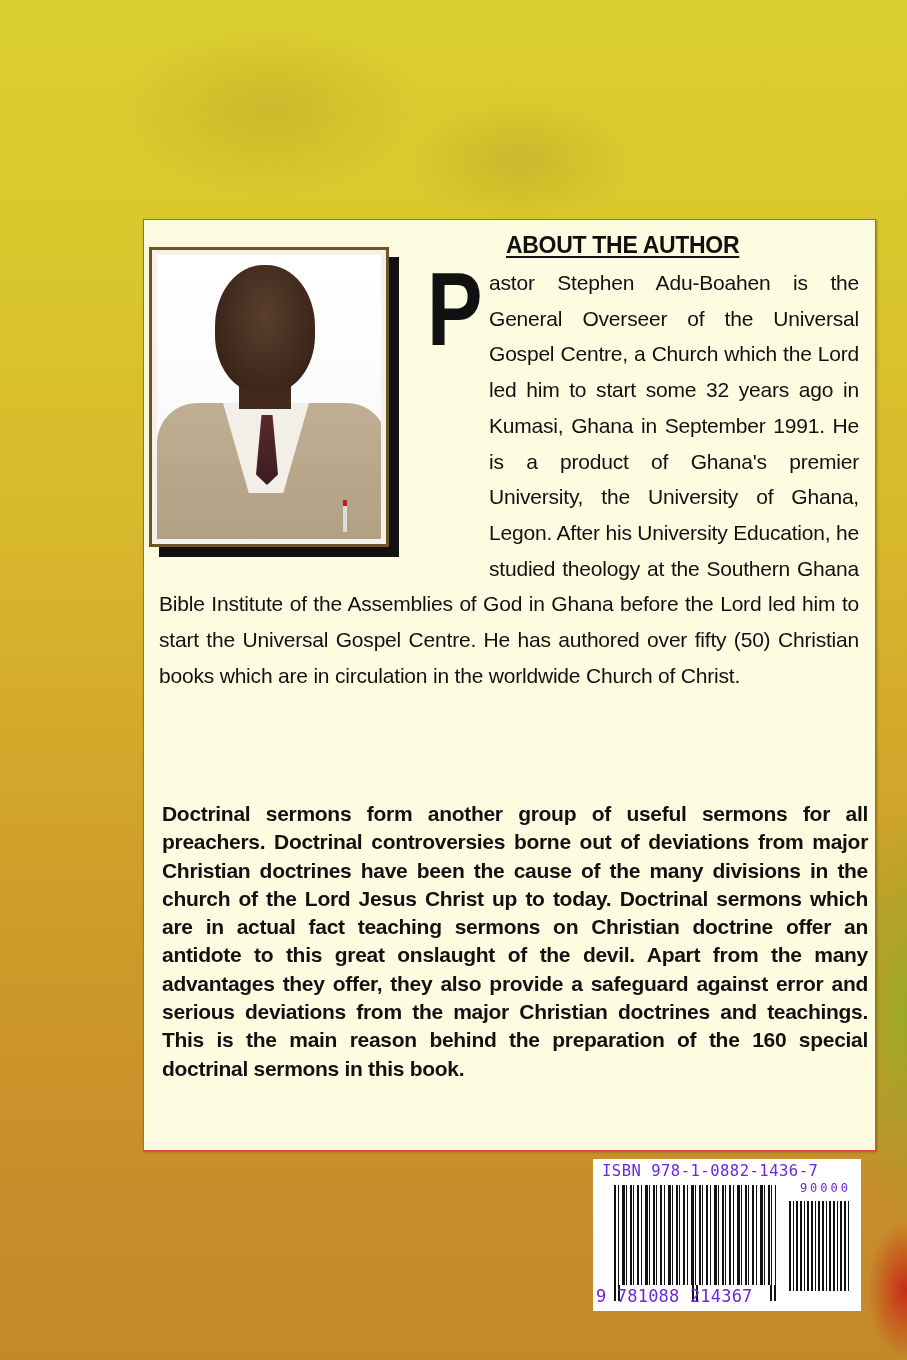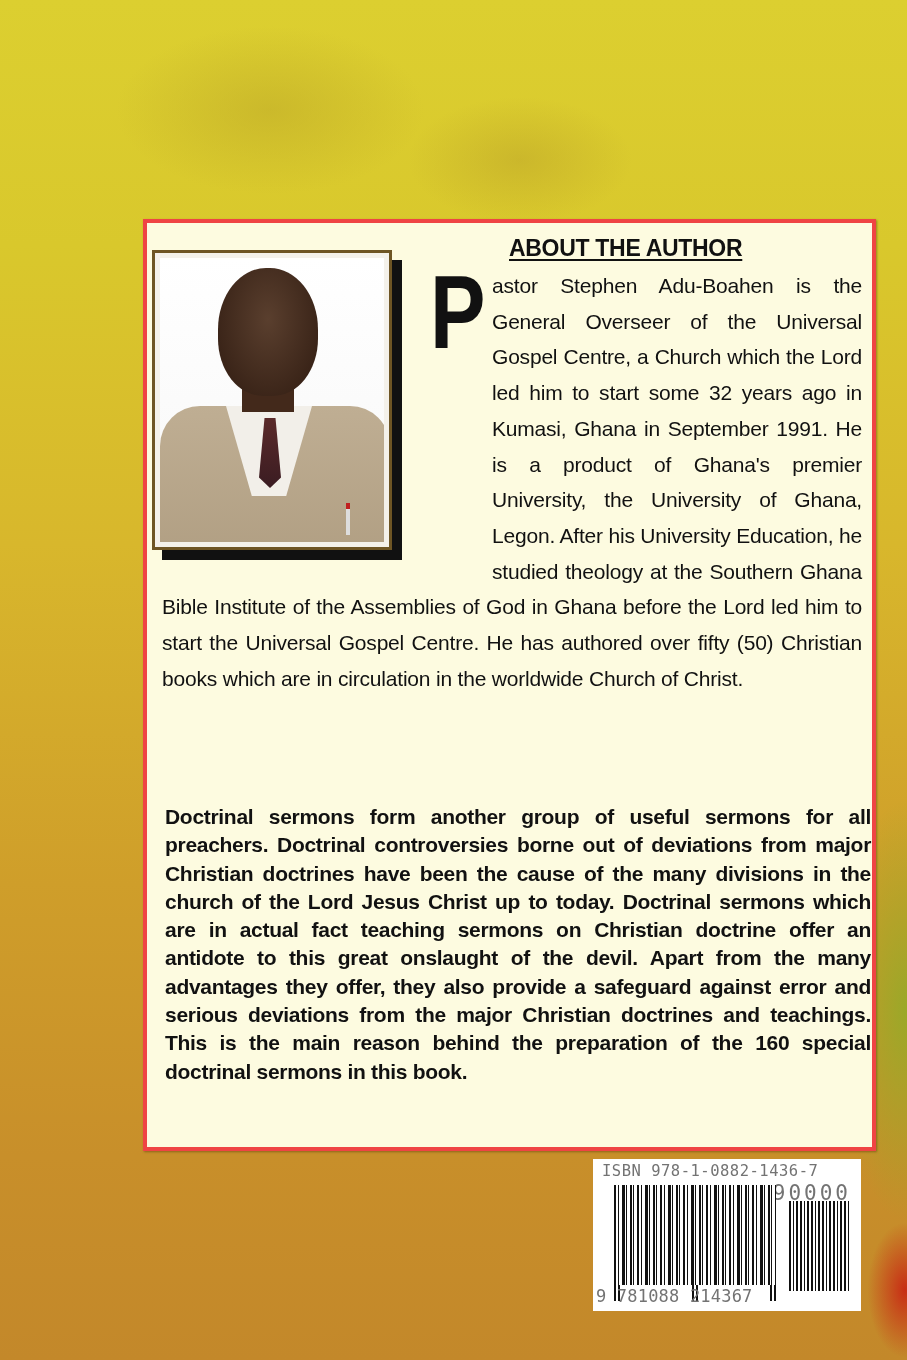--- a/index.html
+++ b/index.html
@@ -8,21 +8,21 @@
       font-family: "Liberation Sans", sans-serif;
       background:
         radial-gradient(ellipse 220px 120px at 270px 110px, rgba(190,170,40,0.55), rgba(0,0,0,0) 70%),
         radial-gradient(ellipse 160px 90px at 520px 160px, rgba(185,160,40,0.45), rgba(0,0,0,0) 70%),
         radial-gradient(ellipse 90px 280px at 905px 1010px, rgba(150,170,40,0.9), rgba(0,0,0,0) 75%),
         radial-gradient(ellipse 50px 90px at 905px 1290px, rgba(200,40,20,0.95), rgba(0,0,0,0) 75%),
         linear-gradient(180deg, #dccf30 0%, #d9c82c 18%, #d8b72c 40%, #cf9e2a 65%, #c88f2a 85%, #c3882a 100%);
     }
     .info-panel {
       position: absolute; left: 143px; top: 219px; width: 733px; height: 932px;
-      background: #fdfbe0; border: 4px solid #ef4444; box-sizing: border-box;
+      background: #fdfbe0; border: 1px solid #ef4444; box-sizing: border-box;
       box-shadow: 1px 1px 2px rgba(80,60,10,0.5);
     }
     .photo-frame {
       position: absolute; left: 5px; top: 27px; width: 240px; height: 300px;
       background: #f4f1ea;
       border: 3px solid #6e5524; box-sizing: border-box;
       box-shadow: 10px 10px 0 #111;
       overflow: hidden;
     }
     .photo {
@@ -70,24 +70,24 @@
     }
     .float-spacer { float: left; width: 330px; height: 286px; }
     .book-body {
       position: absolute; left: 18px; top: 580px; width: 706px;
       font-weight: bold; font-size: 21px; line-height: 28.3px; color: #111;
       text-align: justify; letter-spacing: -0.3px; margin: 0;
     }
     .barcode-box {
       position: absolute; left: 593px; top: 1159px; width: 268px; height: 152px;
       background: #ffffff; box-sizing: border-box;
-      font-family: "DejaVu Sans Mono", monospace; color: #737373;
+      font-family: "DejaVu Sans Mono", monospace; color: #6d28d9;
     }
     .isbn-text { position: absolute; left: 9px; top: 3px; font-size: 15.5px; letter-spacing: 0.5px; white-space: nowrap; }
-    .price-code { position: absolute; right: 10px; top: 22px; font-size: 21px; letter-spacing: 3px; }
+    .price-code { position: absolute; right: 10px; top: 22px; font-size: 12px; letter-spacing: 3px; }
     .ean-digits { position: absolute; left: 3px; top: 127px; font-size: 17px; white-space: nowrap; letter-spacing: 0.2px; }
     .bars-main {
       position: absolute; left: 21px; top: 26px; width: 162px; height: 116px;
       background: repeating-linear-gradient(90deg,
         #111 0 2px, #fff 2px 4px, #111 4px 5px, #fff 5px 8px, #111 8px 11px, #fff 11px 12px,
         #111 12px 13px, #fff 13px 16px, #111 16px 18px, #fff 18px 19px, #111 19px 20px, #fff 20px 23px);
     }
     .bars-main .gap { position: absolute; left: 0; right: 0; bottom: 0; height: 16px; background: #fff; }
     .bars-main .guard { position: absolute; bottom: 0; width: 2px; height: 16px; background: #111; }
     .bars-addon {

